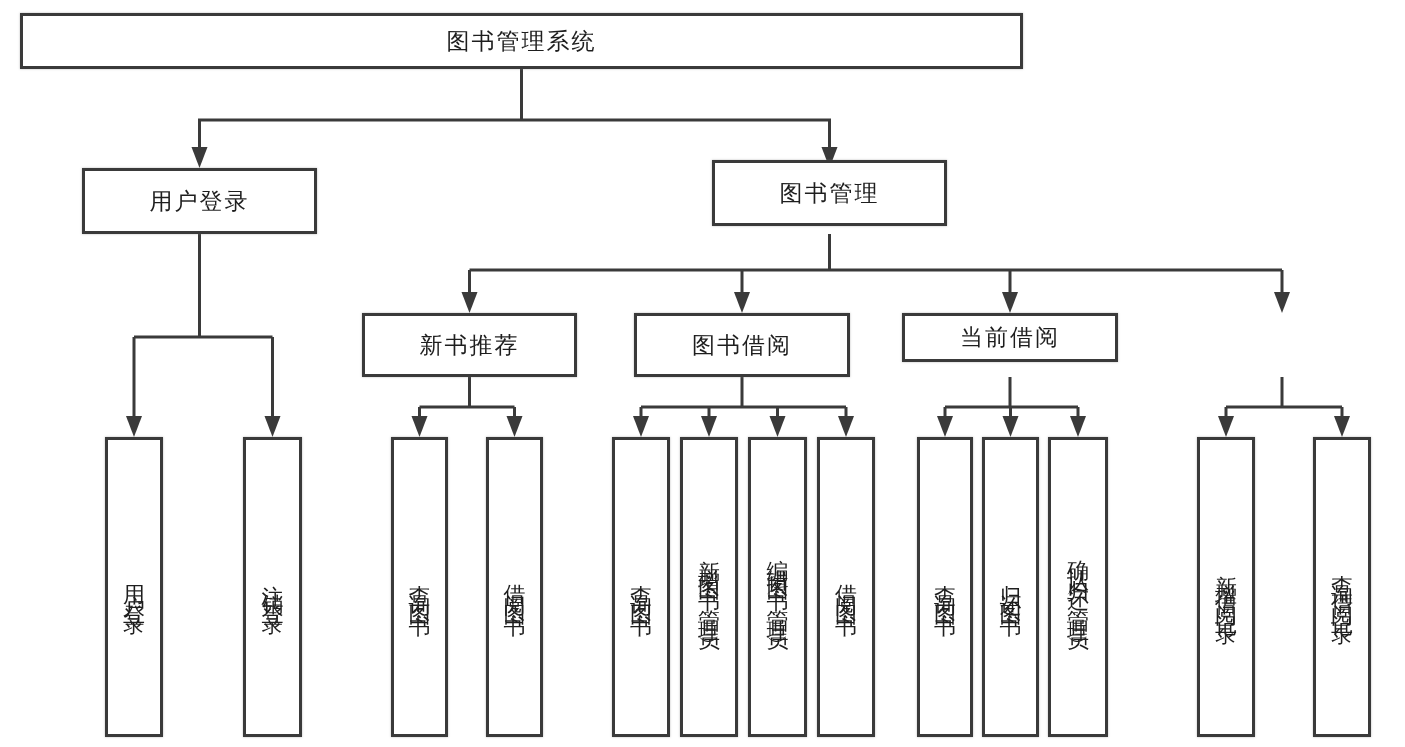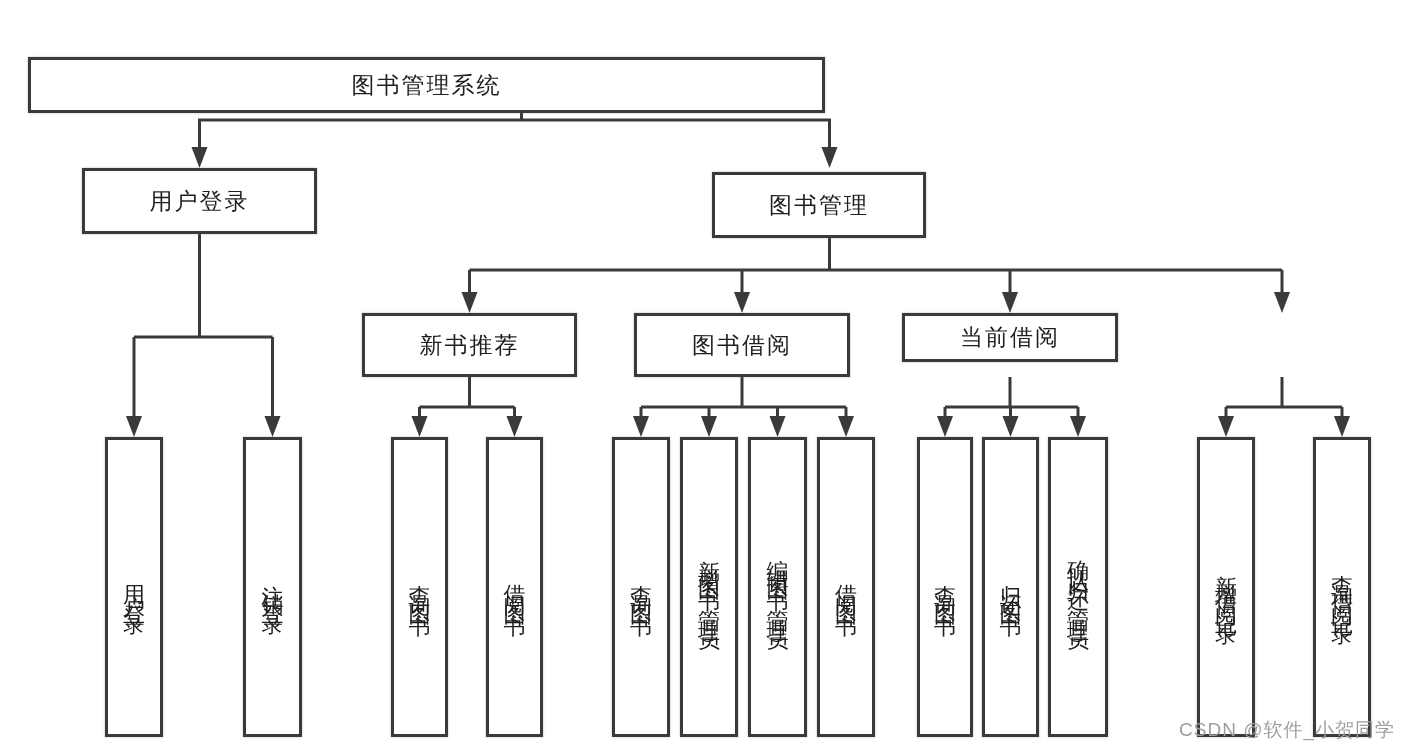--- a/index.html
+++ b/index.html
@@ -85,24 +85,24 @@
       <polygon points="769.5,416 785.5,416 777.5,437"></polygon>
       <polygon points="838,416 854,416 846,437"></polygon>
       <polygon points="937,416 953,416 945,437"></polygon>
       <polygon points="1002.5,416 1018.5,416 1010.5,437"></polygon>
       <polygon points="1070,416 1086,416 1078,437"></polygon>
       <polygon points="1218,416 1234,416 1226,437"></polygon>
       <polygon points="1334,416 1350,416 1342,437"></polygon>
     </g>
   </svg>
 
-  <div class="node" style="left:28px; top:13px; width:797px; height:56px;margin-top:44px;">图书管理系统</div>
+  <div class="node" style="left:20px; top:13px; width:1003px; height:56px;">图书管理系统</div>
 
   <div class="node" style="left:82px; top:168px; width:235px; height:66px;">用户登录</div>
-  <div class="node" style="left:712px; top:172px; width:214px; height:66px;">图书管理</div>
+  <div class="node" style="left:712px; top:160px; width:235px; height:66px;">图书管理</div>
 
   <div class="node" style="left:362px; top:313px; width:215px; height:64px;">新书推荐</div>
   <div class="node" style="left:634px; top:313px; width:216px; height:64px;">图书借阅</div>
   <div class="node" style="left:902px; top:313px; width:216px; height:49px;">当前借阅</div>
 
   <div class="node leaf" style="left:105px; top:437px; width:58px; height:300px;">用户登录</div>
   <div class="node leaf" style="left:243px; top:437px; width:59px; height:300px;">注销登录</div>
 
   <div class="node leaf" style="left:391px; top:437px; width:57px; height:300px;">查询图书</div>
   <div class="node leaf" style="left:486px; top:437px; width:57px; height:300px;">借阅图书</div>
@@ -112,14 +112,13 @@
   <div class="node leaf" style="left:748px; top:437px; width:59px; height:300px;">编辑图书（管理员）</div>
   <div class="node leaf" style="left:817px; top:437px; width:58px; height:300px;">借阅图书</div>
 
   <div class="node leaf" style="left:917px; top:437px; width:56px; height:300px;">查询图书</div>
   <div class="node leaf" style="left:982px; top:437px; width:57px; height:300px;">归还图书</div>
   <div class="node leaf" style="left:1048px; top:437px; width:60px; height:300px;">确认归还（管理员）</div>
 
   <div class="node leaf" style="left:1197px; top:437px; width:58px; height:300px;">新增借阅记录</div>
   <div class="node leaf" style="left:1313px; top:437px; width:58px; height:300px;">查询借阅记录</div>
 
-  <div class="watermark">CSDN @软件_小贺同学</div>
 </div>
 
 </body></html>

